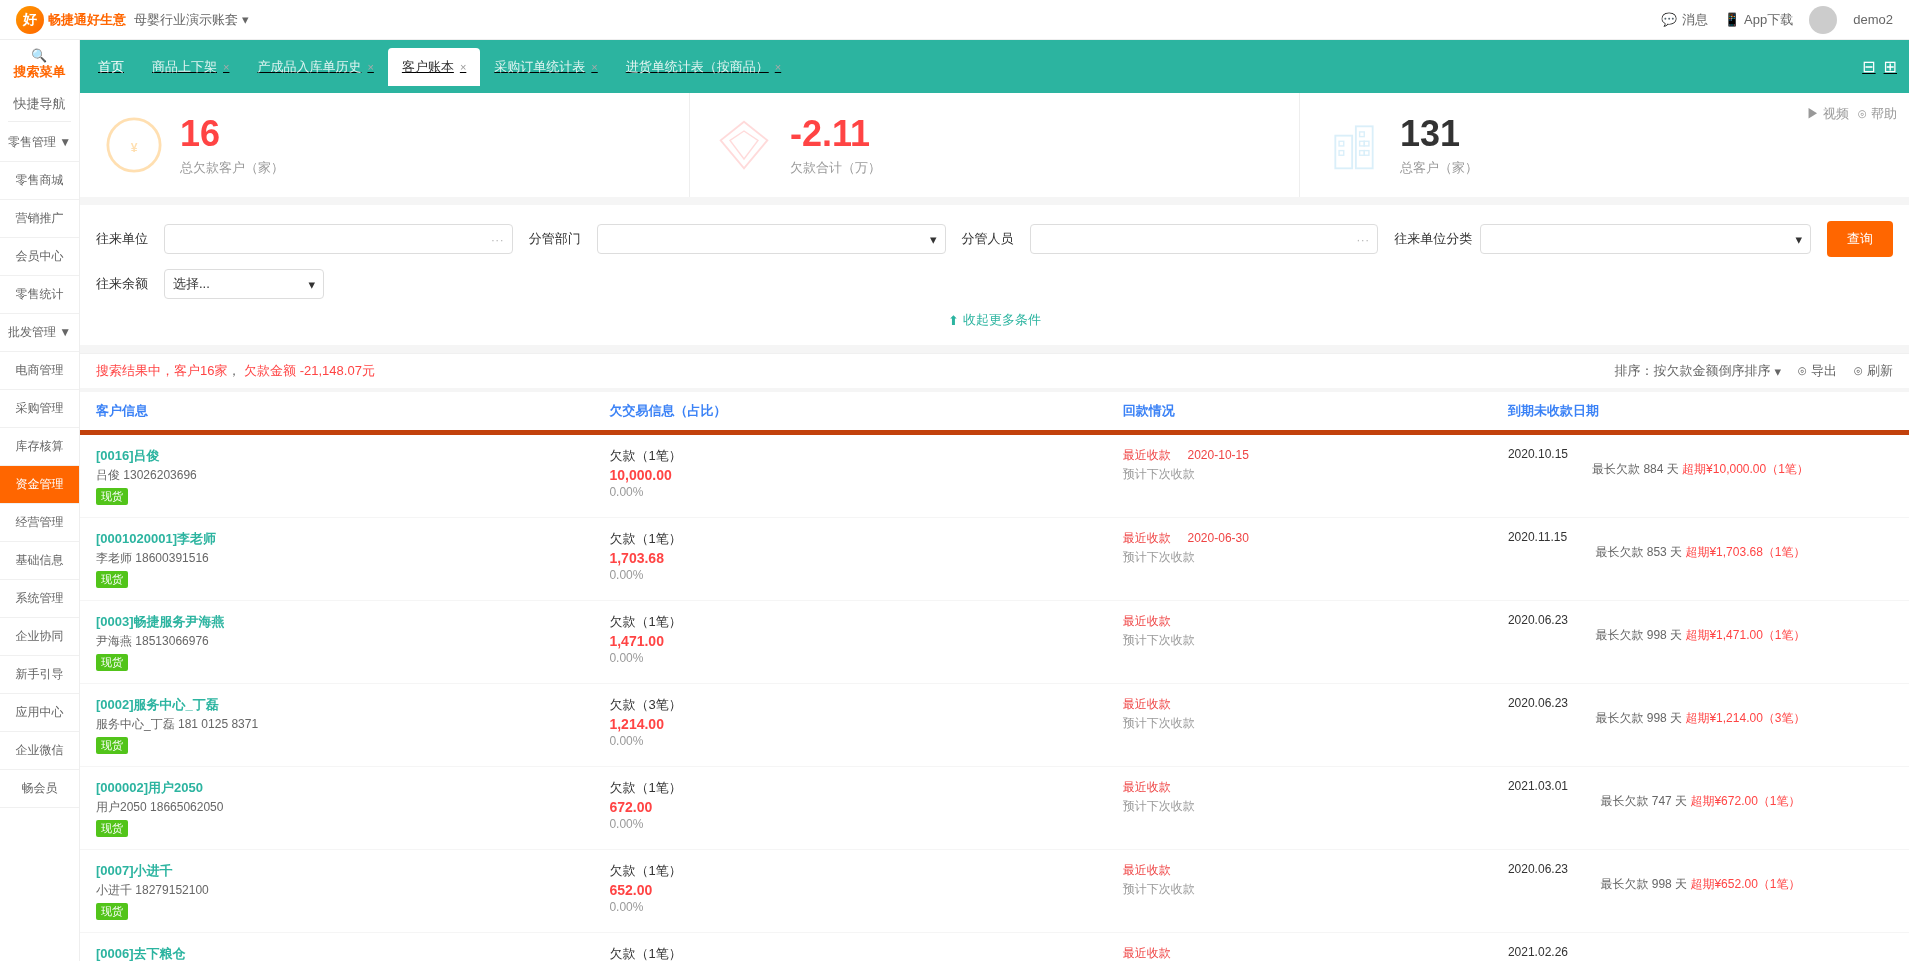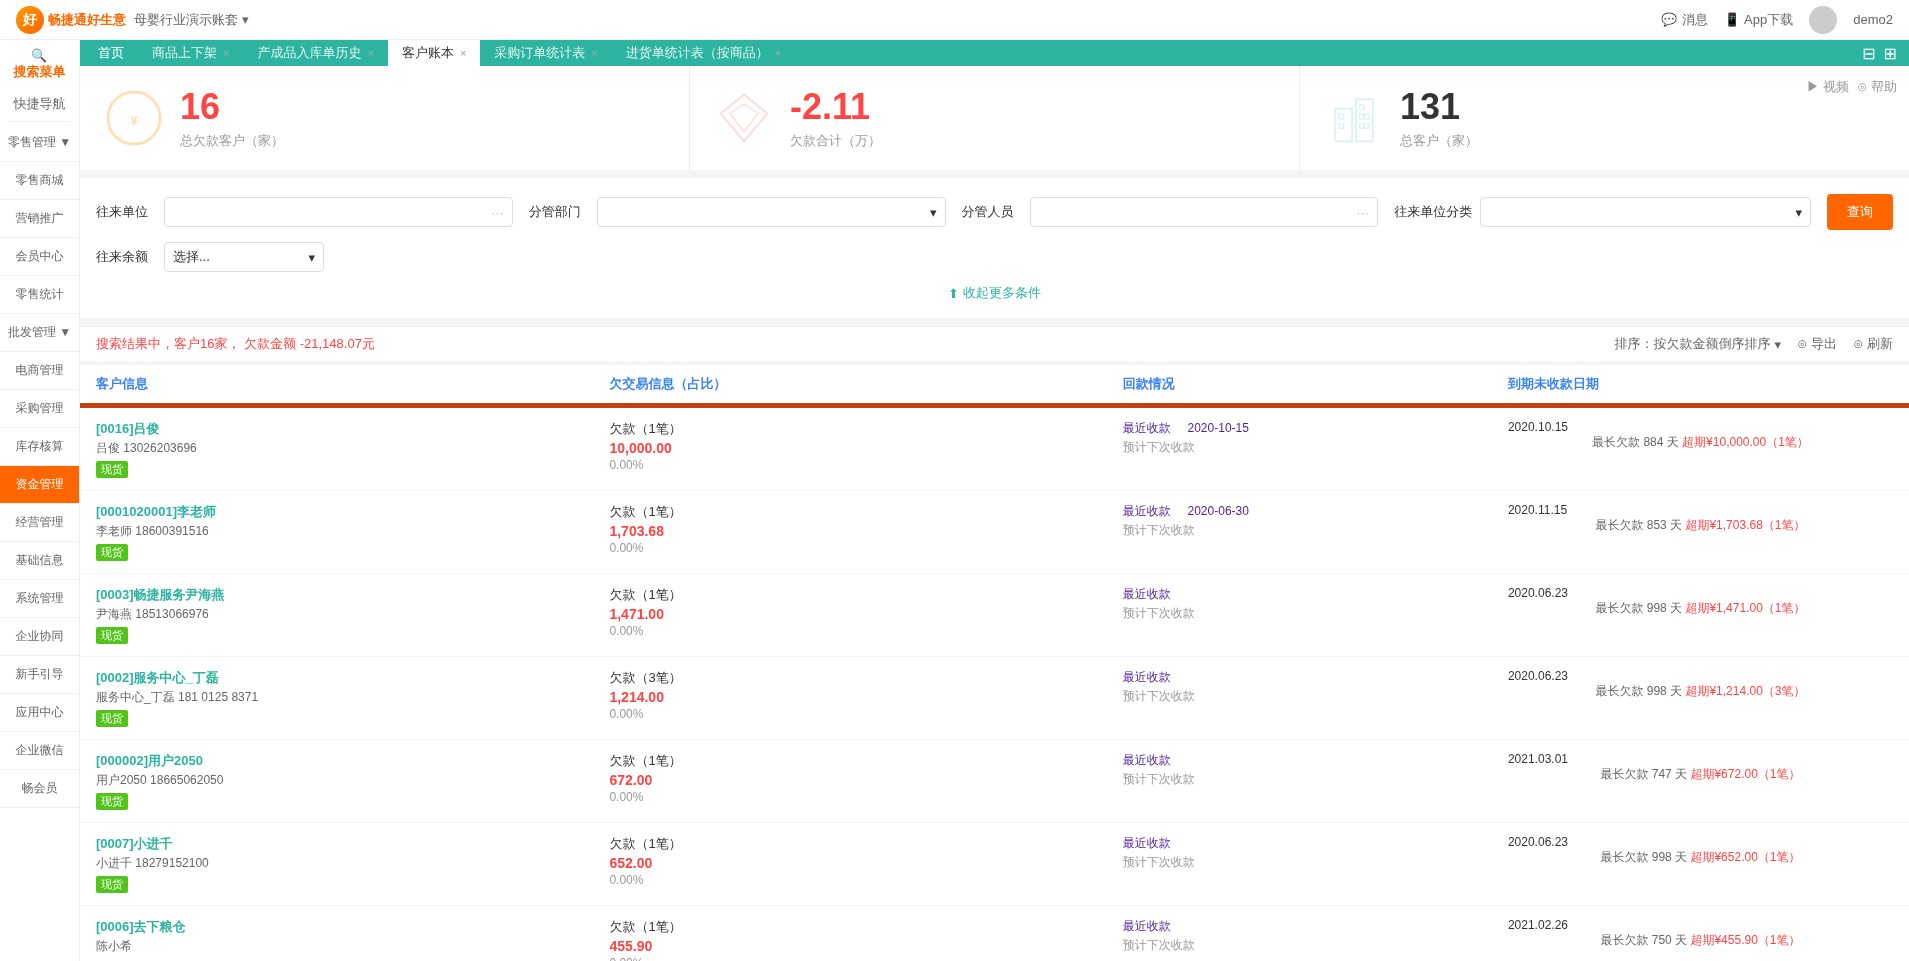--- a/index.html
+++ b/index.html
@@ -33,21 +33,21 @@
     .sidebar-item { padding: 10px 4px; text-align: center; cursor: pointer; color: #666; font-size: 12px; border-bottom: 1px solid #f0f0f0; }
     .sidebar-item.active { color: #fff; background: #ff6600; }
     .sidebar-search { padding: 8px 4px; text-align: center; cursor: pointer; color: #ff6600; font-size: 12px; font-weight: bold; }
     .sidebar-quick { padding: 6px 4px; text-align: center; color: #666; font-size: 12px; cursor: pointer; }
     .sidebar-divider { height: 1px; background: #eee; margin: 2px 8px; }
 
     
     .content-area { flex: 1; display: flex; flex-direction: column; overflow: hidden; }
 
     
-    .tab-bar { background: #2cb4a0; display: flex; align-items: center; height: 26px; flex-shrink: 0; padding: 0 4px; }
+    .tab-bar { background: #2cb4a0; display: flex; align-items: center; height: 53px; flex-shrink: 0; padding: 0 4px; text-decoration: underline; }
     .tab-item { height: 38px; display: flex; align-items: center; padding: 0 14px; color: rgba(255,255,255,0.85); cursor: pointer; font-size: 13px; position: relative; white-space: nowrap; gap: 4px; }
     .tab-item.active { background: #fff; color: #333; border-radius: 4px 4px 0 0; }
     .tab-item .tab-close { color: #aaa; font-size: 11px; cursor: pointer; margin-left: 2px; }
     .tab-item.active .tab-close { color: #999; }
     .tab-home { padding: 0 14px; color: #fff; cursor: pointer; font-size: 13px; }
     .tab-bar-right { margin-left: auto; display: flex; align-items: center; gap: 8px; padding-right: 8px; }
     .tab-bar-btn { color: #fff; cursor: pointer; font-size: 16px; }
 
     
     .page-content { flex: 1; overflow-y: auto; background: #f5f5f5; }
@@ -86,21 +86,21 @@
     
     .table-section { background: #fff; margin-top: 4px; }
     .table-header { display: grid; grid-template-columns: 2fr 2fr 1.5fr 1.5fr; padding: 10px 16px; border-bottom: 5px solid #c2410c; color: #3b82f6; font-size: 13px; font-weight: bold; }
     .table-row { display: grid; grid-template-columns: 2fr 2fr 1.5fr 1.5fr; padding: 12px 16px; border-bottom: 1px solid #f5f5f5; align-items: start; }
     .customer-name { color: #2cb4a0; cursor: pointer; font-size: 13px; font-weight: bold; }
     .customer-phone { color: #666; font-size: 12px; margin-top: 2px; }
     .customer-tag { display: inline-block; background: #52c41a; color: #fff; border-radius: 2px; padding: 1px 5px; font-size: 11px; margin-top: 4px; }
     .debt-count { color: #333; font-size: 13px; }
     .debt-amount { color: #ff4444; font-size: 14px; font-weight: bold; margin-top: 2px; }
     .debt-percent { color: #999; font-size: 12px; margin-top: 2px; }
-    .collection-info { color: #4c1d95; font-size: 12px; }
+    .collection-info { color: #ef4444; font-size: 12px; }
     .collection-next { color: #999; font-size: 12px; margin-top: 2px; }
     .due-date { color: #333; font-size: 12px; }
     .overdue-info { color: #ff4444; font-size: 12px; margin-top: 2px; cursor: pointer; }
     .overdue-days { color: #666; font-size: 12px; text-align: center; }
   </style>
 </head>
 <body>
 
 <div class="top-bar">
   <div class="top-bar-left">

